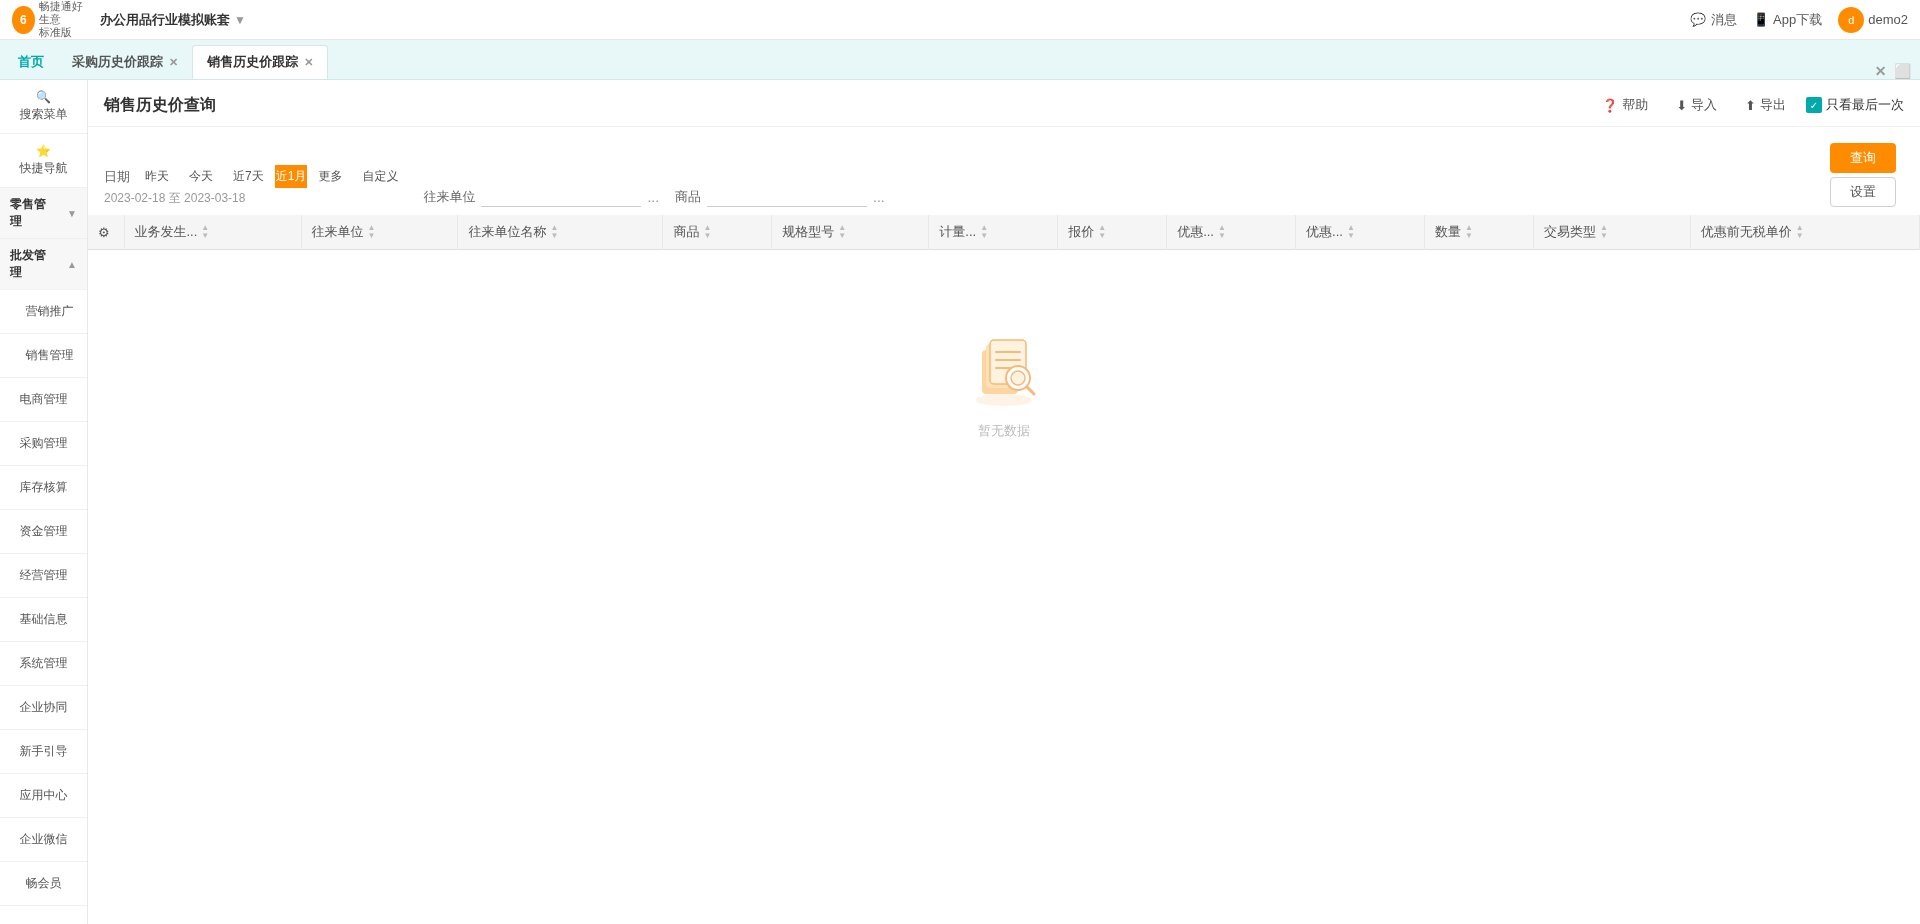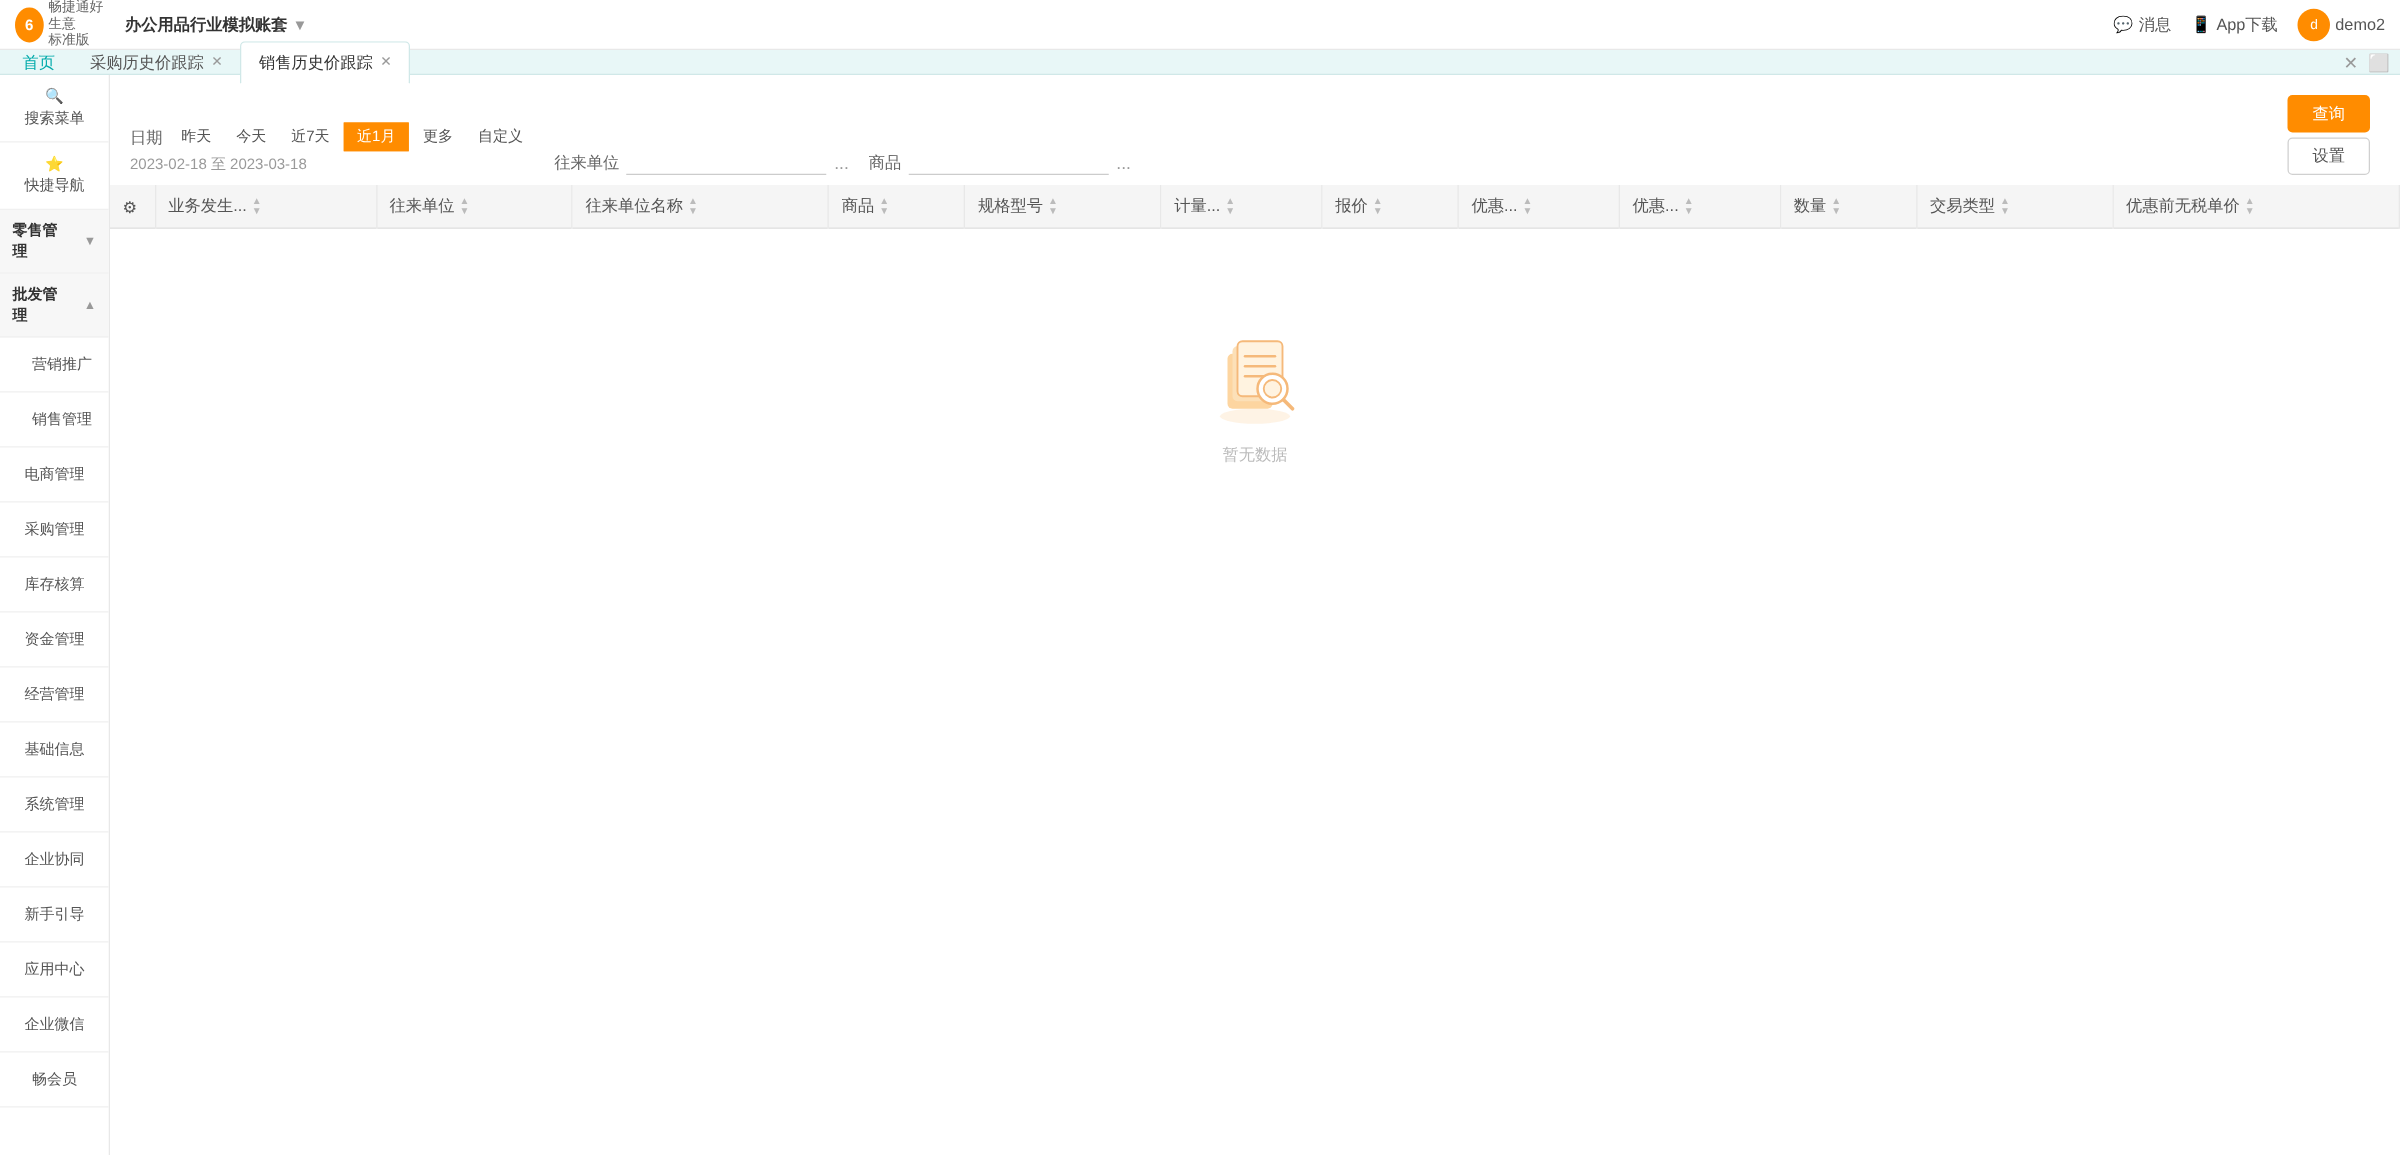--- a/index.html
+++ b/index.html
@@ -36,27 +36,28 @@
     .breadcrumb-text { font-size: 13px; color: #333; }
     .breadcrumb-arrow { color: #999; font-size: 12px; }
     .header-right {
       display: flex; align-items: center; gap: 16px; margin-left: auto;
     }
     .header-btn { display: flex; align-items: center; gap: 4px; cursor: pointer; color: #555; font-size: 13px; }
     .avatar { width: 26px; height: 26px; border-radius: 50%; background: #ff8c00; display: flex; align-items: center; justify-content: center; color: white; font-size: 11px; }
 
     
     .tab-bar {
-      height: 20px;
+      height: 40px;
       background: #e8f7f7;
       display: flex;
-      align-items: center;
+      align-items: flex-end;
       border-bottom: 1px solid #d0e8e8;
       flex-shrink: 0;
       padding-left: 4px;
+      font-weight: bold;
     }
     .tab {
       height: 34px;
       display: flex; align-items: center;
       padding: 0 14px;
       font-size: 13px;
       cursor: pointer;
       border-radius: 4px 4px 0 0;
       gap: 6px;
       color: #555;
@@ -155,21 +156,21 @@
       font-size: 12px;
       cursor: pointer;
       color: #555;
       border: 1px solid transparent;
     }
     .date-btn.active-orange {
       background: #ff8c00;
       color: white;
       border-color: #ff8c00;
       border-radius: 0;
-      padding: 2px 10px;
+      padding: 2px 0;
     }
     .date-range-text { font-size: 12px; color: #999; margin-top: 2px; }
     .filter-input-area {
       display: flex; align-items: center; gap: 6px;
     }
     .filter-input {
       border: none;
       border-bottom: 1px solid #ccc;
       padding: 2px 4px;
       font-size: 13px;
@@ -362,20 +363,41 @@
     <div class="sidebar-item">
       <span>企业微信</span>
     </div>
     <div class="sidebar-item">
       <span>畅会员</span>
     </div>
   </div>
 
   <div class="content-area">
 
+    <div class="page-header">
+      <div class="page-title">销售历史价查询</div>
+      <div class="page-actions">
+        <div class="page-action-btn">
+          <span>❓</span>
+          <span>帮助</span>
+        </div>
+        <div class="page-action-btn">
+          <span>⬇</span>
+          <span>导入</span>
+        </div>
+        <div class="page-action-btn">
+          <span>⬆</span>
+          <span>导出</span>
+        </div>
+        <label class="checkbox-label">
+          <div class="checkbox-teal">✓</div>
+          <span>只看最后一次</span>
+        </label>
+      </div>
+    </div>
 
     <div class="filter-container">
       <div style="display:flex; align-items:flex-end; gap:16px; padding: 8px 0;">
 
         <div class="date-section">
           <div style="display:flex; align-items:center; gap:6px;">
             <span class="filter-label">日期</span>
             <div class="date-buttons-row">
               <span class="date-btn">昨天</span>
               <span class="date-btn">今天</span>

